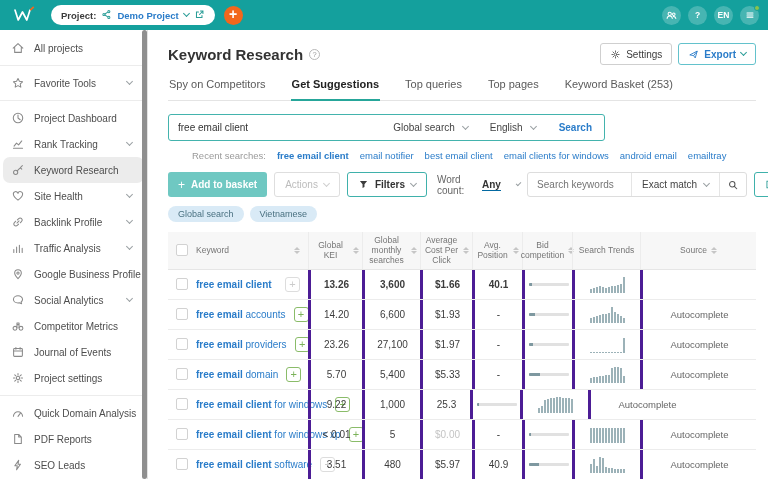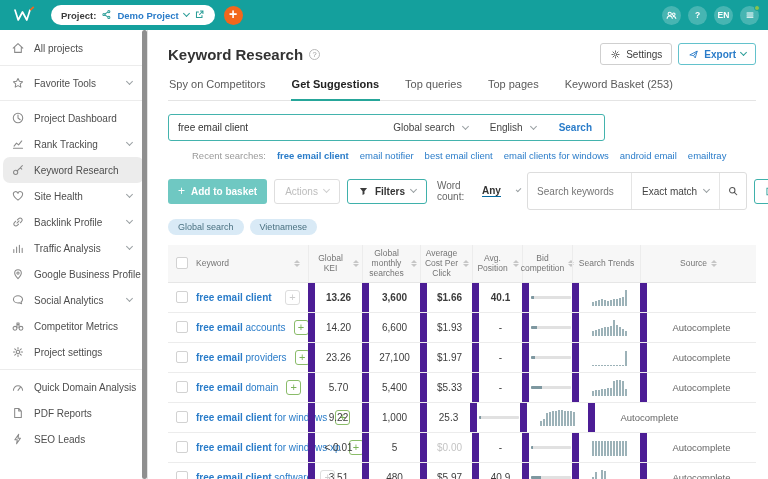--- a/index.html
+++ b/index.html
@@ -56,38 +56,38 @@
 
   .toolbar { display:flex; align-items:center; gap:7px; margin-top:11px; }
   .tb-btn { height:25px; display:flex; align-items:center; gap:6px; font-size:10px; border-radius:3px; padding:0 10px; background:#fff; cursor:pointer; white-space:nowrap; }
   .add-basket { background:#6fc8c2; color:#fff; border:none; font-weight:700; }
   .add-basket .pl { font-size:12px; font-weight:400; }
   .actions { border:1px solid #dedede; color:#bcbcbc; }
   .actions .chev { border-color:#cfcfcf; }
   .filters { border:1px solid #3fb1ab; color:#333; font-weight:700; }
   .word-count { font-size:10px; color:#666; display:flex; gap:16px; align-items:center; margin-left:3px; }
   .wc-value { color:#333; font-weight:700; border-bottom:1px solid #0369a1; cursor:pointer; }
-  .search-group { margin-left:auto; display:flex; align-items:center; height:38px; border:1px solid #ddd; border-radius:3px; }
+  .search-group { margin-left:auto; display:flex; align-items:center; height:25px; border:1px solid #ddd; border-radius:3px; }
   .sg-input { width:103px; border:none; outline:none; font-size:10px; padding:0 9px; font-family:inherit; }
   .sg-select { display:flex; align-items:center; gap:7px; font-size:10px; color:#444; padding:0 10px; border-left:1px solid #e5e5e5; height:100%; cursor:pointer; white-space:nowrap; }
   .sg-search { width:27px; height:100%; display:flex; align-items:center; justify-content:center; border-left:1px solid #e5e5e5; cursor:pointer; }
   .manage-cols { border:1px solid #3fb1ab; color:#333; font-weight:700; }
 
   .tags { display:flex; gap:6px; margin-top:9px; }
   .tag { background:#d9eaf6; color:#4a7181; font-size:9px; padding:3px 10px; border-radius:10px; cursor:pointer; }
 
   
   .ktable { margin-top:10px; width:588px; }
   .thead { display:flex; background:#f7f7f7; border-bottom:1px solid #e6e6e6; }
   .th { display:flex; align-items:center; justify-content:center; gap:4px; font-size:8.5px; color:#757575; padding:3px 3px; text-align:center; line-height:1.2; min-height:21px; cursor:pointer; }
   .th.kw { justify-content:flex-start; padding-left:8px; gap:8px; }
   .th + .th { border-left:1px solid #ececec; }
   .trow { display:flex; border-bottom:1px solid #ececec; height:30px; }
   .td { display:flex; align-items:center; justify-content:center; font-size:10px; color:#3c3c3c; height:100%; }
-  .td + .td { border-left:7px solid #4c1d95; }
+  .td + .td { border-left:3px solid #4c1d95; }
   .kw-cell { justify-content:flex-start; gap:8px; padding:0 8px; }
   .kw-link { color:#2a7cc9; cursor:pointer; white-space:nowrap; }
   .plus-sq { margin-left:auto; width:15px; height:15px; border:1px solid #8abc69; color:#7ab258; border-radius:3px; font-size:11px; line-height:13px; text-align:center; cursor:pointer; flex:none; }
   .plus-sq.disabled { border-color:#ddd; color:#ccc; }
   .cb { width:12px; height:12px; border:1px solid #d2d2d2; border-radius:2px; background:#fff; flex:none; cursor:pointer; }
   .sort { display:flex; flex-direction:column; gap:1px; }
   .sort i { width:0; height:0; border-left:3px solid transparent; border-right:3px solid transparent; display:block; }
   .sort i.up { border-bottom:3.5px solid #c6c6c6; }
   .sort i.dn { border-top:3.5px solid #c6c6c6; }
   .th.kw .sort { margin-left:auto; margin-right:5px; }
@@ -249,20 +249,29 @@
               <circle cx="4.6" cy="10.6" r="2.2"></circle>
               <circle cx="11.4" cy="10.6" r="2.2"></circle>
               <path d="M6.8 10V4.6h2.4V10M6.8 6.4h2.4"></path>
             </svg>
           </span>
     <span>Competitor Metrics</span>
         </div>
         <div class="side-item">
           <span class="sicon">
             <svg width="14" height="14" viewBox="0 0 16 16" fill="none" stroke="#8a8a8a" stroke-width="1.2" stroke-linecap="round" stroke-linejoin="round">
+              <rect x="3" y="4" width="10" height="9" rx="1"></rect>
+              <path d="M3 6.8h10M5.6 2.8v2M10.4 2.8v2"></path>
+            </svg>
+          </span>
+    <span>Journal of Events</span>
+        </div>
+        <div class="side-item">
+          <span class="sicon">
+            <svg width="14" height="14" viewBox="0 0 16 16" fill="none" stroke="#8a8a8a" stroke-width="1.2" stroke-linecap="round" stroke-linejoin="round">
               <circle cx="8" cy="8" r="1.9"></circle>
               <path d="M8 2.8v1.7M8 11.5v1.7M2.8 8h1.7M11.5 8h1.7M4.3 4.3l1.2 1.2M10.5 10.5l1.2 1.2M11.7 4.3l-1.2 1.2M5.5 10.5l-1.2 1.2"></path>
             </svg>
           </span>
     <span>Project settings</span>
         </div>
         <div class="side-divider"></div>
         <div class="side-item">
           <span class="sicon">
             <svg width="14" height="14" viewBox="0 0 16 16" fill="none" stroke="#8a8a8a" stroke-width="1.2" stroke-linecap="round" stroke-linejoin="round">

